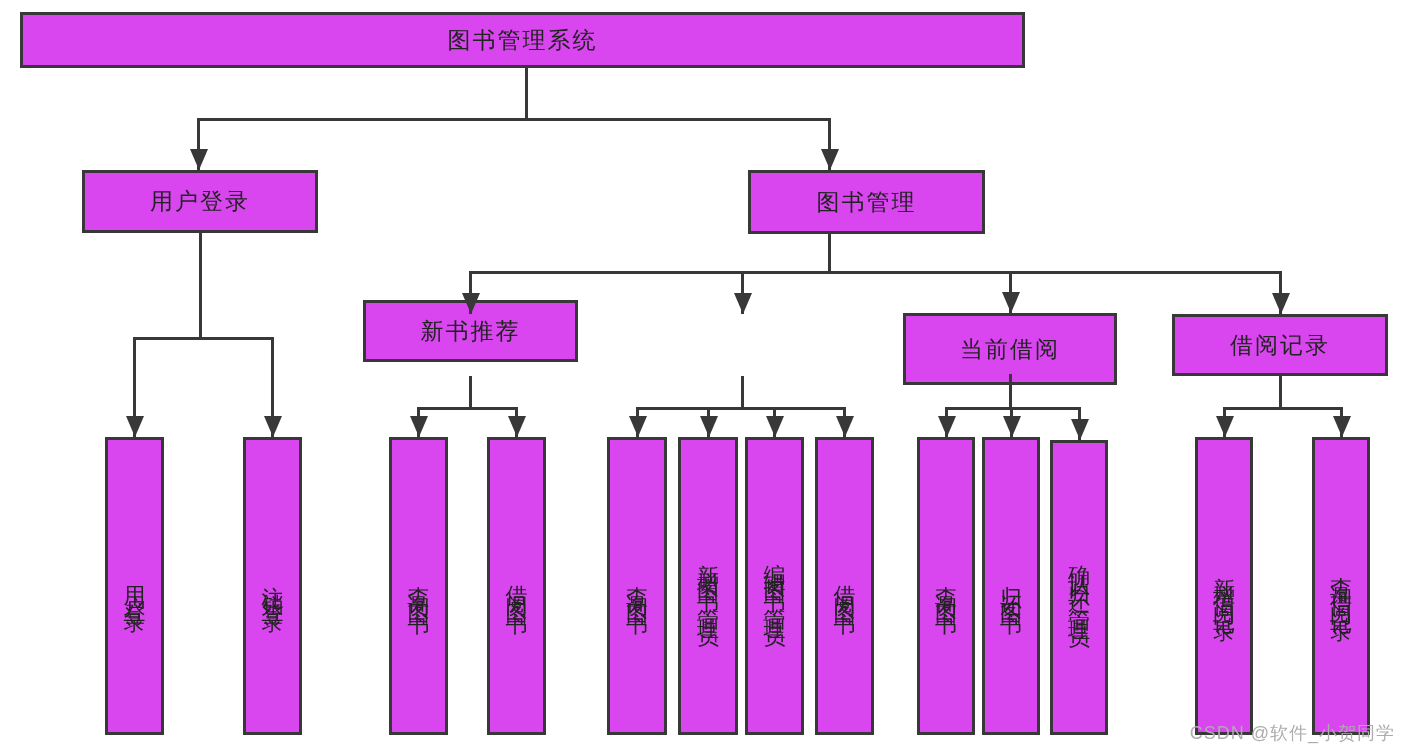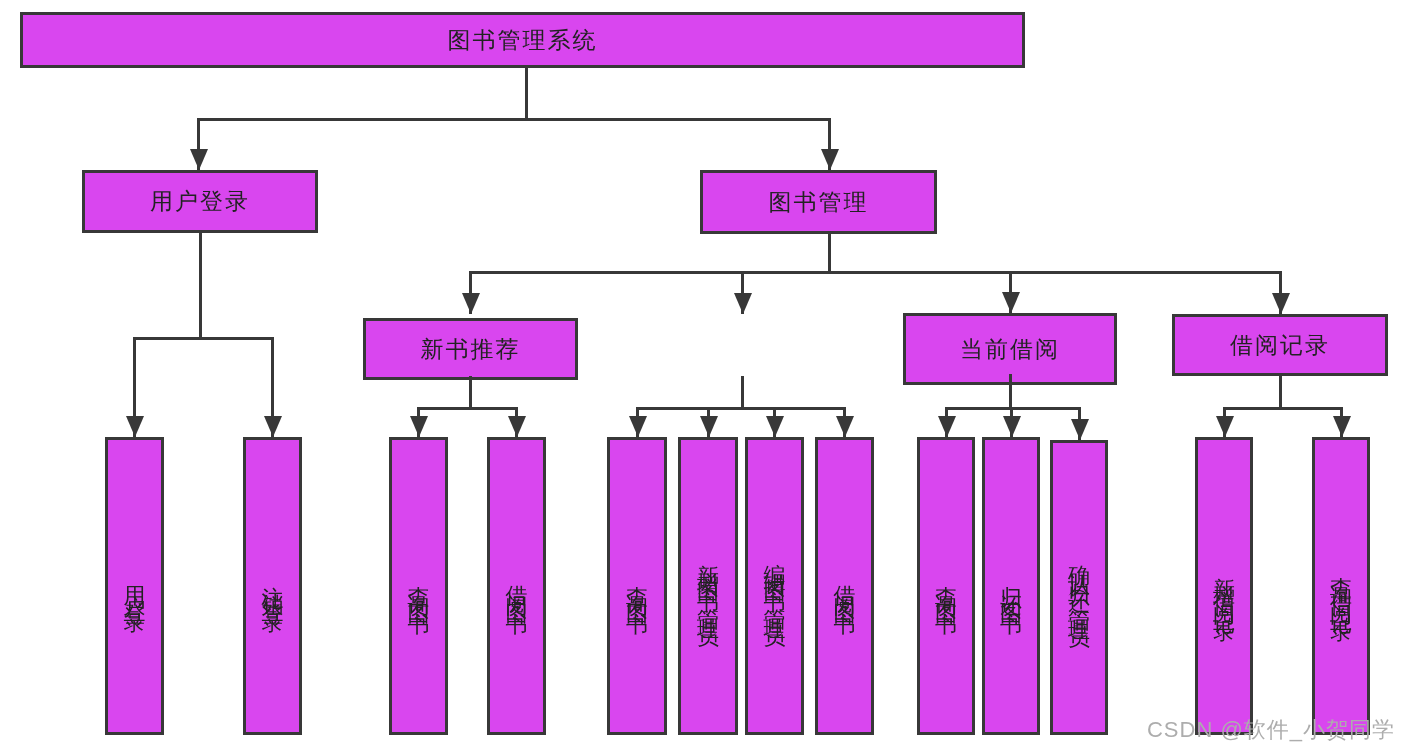--- a/index.html
+++ b/index.html
@@ -24,35 +24,35 @@
   .arrow { position:absolute; width:3px; background:#383838; }
   .arrow::after {
     content:""; position:absolute; left:50%; bottom:0;
     transform:translateX(-50%);
     width:0; height:0; border-style:solid;
     border-width:21px 9px 0 9px;
     border-color:#383838 transparent transparent transparent;
   }
   .watermark {
     position:absolute; right:10px; bottom:2px;
-    font-size:22px; color:#adadad; letter-spacing:1px; z-index:5;
+    font-size:18px; color:#adadad; letter-spacing:1px; z-index:5;
     white-space:nowrap;
   }
 </style>
 </head>
 <body>
 
 <div class="canvas">
 
   <div class="box h" style="left:20px; top:12px; width:1005px; height:56px;">图书管理系统</div>
 
   <div class="box h" style="left:82px; top:170px; width:236px; height:63px;">用户登录</div>
-  <div class="box h" style="left:700px; top:170px; width:237px; height:64px;">图书管理</div>
+  <div class="box h" style="left:748px; top:170px; width:237px; height:64px;">图书管理</div>
 
-  <div class="box h" style="left:363px; top:318px; width:215px; height:62px;">新书推荐</div>
+  <div class="box h" style="left:363px; top:300px; width:215px; height:62px;">新书推荐</div>
   <div class="box h" style="left:903px; top:313px; width:214px; height:72px;">当前借阅</div>
   <div class="box h" style="left:1172px; top:314px; width:216px; height:62px;">借阅记录</div>
 
   <div class="box v" style="left:105px; top:437px; width:59px; height:298px;">
     <span>用户登录</span>
   </div>
   <div class="box v" style="left:243px; top:437px; width:59px; height:298px;">
     <span>注销登录</span>
   </div>
 

